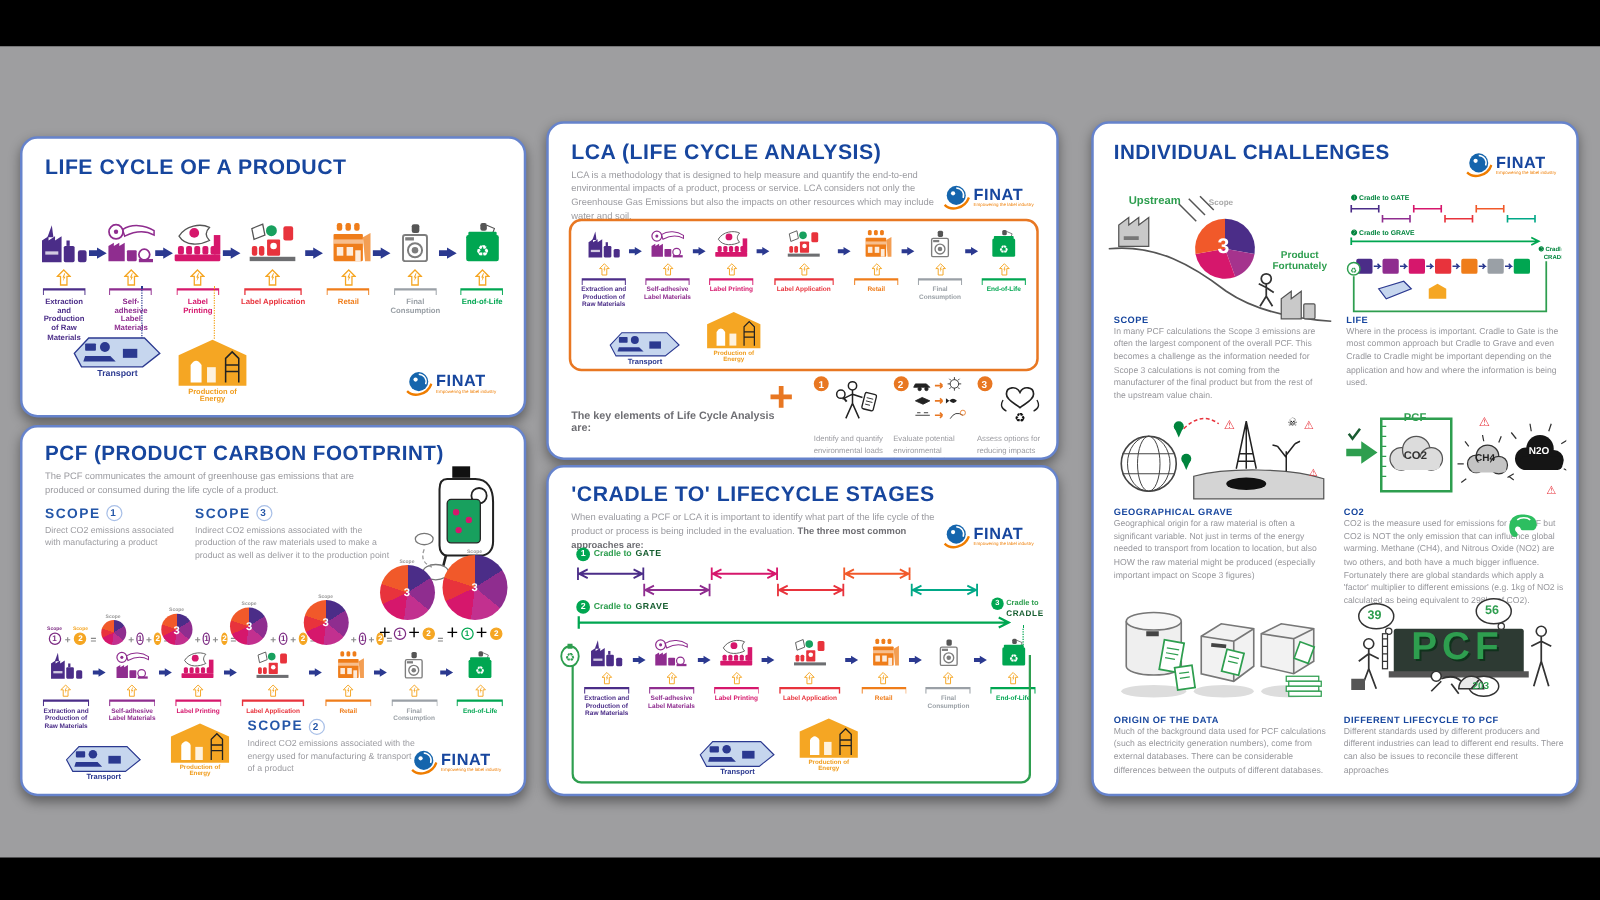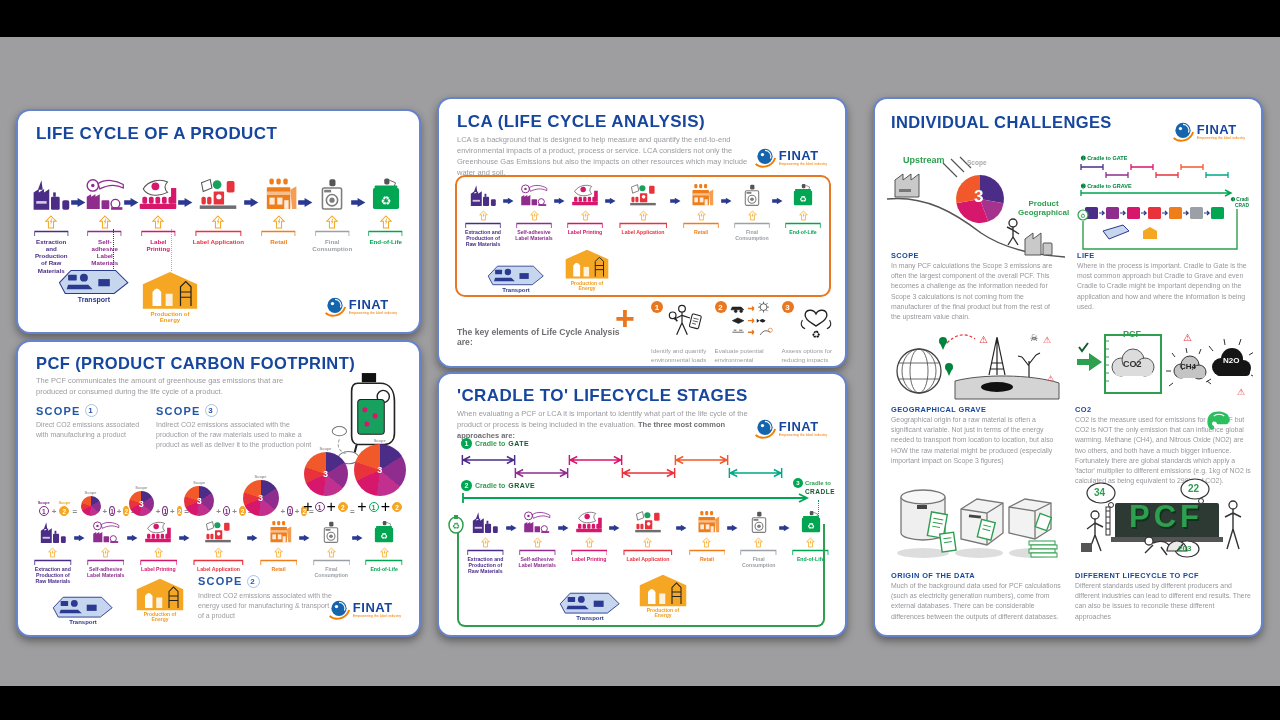--- a/index.html
+++ b/index.html
@@ -671,21 +671,21 @@
       </svg>
       <span class="f-tx">
         <span class="f-name">FINAT</span>
         <span class="f-tag">Empowering the label industry</span>
       </span>
     </span>
 </div>
 
 <div class="card" style="left:437px;top:97px;width:410px;height:271px">
   <div class="title" style="left:18px;top:13px;font-size:17px">LCA (LIFE CYCLE ANALYSIS)</div>
-  <div class="intro" style="left:18px;top:36px;width:300px">LCA is a background that is designed to help measure and quantify the end-to-end environmental impacts of a product, process or service. LCA considers not only the Greenhouse Gas Emissions but also the impacts on other resources which may include water and soil.</div>
+  <div class="intro" style="left:18px;top:36px;width:300px">LCA is a methodology that is designed to help measure and quantify the end-to-end environmental impacts of a product, process or service. LCA considers not only the Greenhouse Gas Emissions but also the impacts on other resources which may include water and soil.</div>
   <span class="finat" style="position:absolute;right:18px;top:48px">
       <svg viewBox="0 0 26 26">
         <circle cx="13" cy="11" r="9" fill="#1565ad"></circle>
         <path d="M13 4 a7 7 0 0 1 6.5 9.5" stroke="#fff" stroke-width="1.4" fill="none"></path>
         <circle cx="10" cy="9" r="2" fill="#fff"></circle>
         <path d="M2 20 C8 26 21 24 25 13" stroke="#ef7d00" stroke-width="2.2" fill="none"></path>
       </svg>
       <span class="f-tx">
         <span class="f-name">FINAT</span>
         <span class="f-tag">Empowering the label industry</span>
@@ -1287,21 +1287,21 @@
       <circle cx="128" cy="76" r="4" fill="none" stroke="#333" stroke-width="1.4"></circle>
       <path d="M128 80 V90 M128 83 L122 80 M128 83 L134 87 M128 90 L123 98 M128 90 L133 98" stroke="#333" stroke-width="1.4" fill="none"></path>
       <g fill="#c9c9c9" stroke="#555" stroke-width="1">
           <path d="M140 108 V92 l8 -6 v6 l8 -6 v22 Z"></path>
           <rect x="158" y="96" width="9" height="12" rx="1"></rect>
         </g>
     </svg>
     <div class="ov" style="left:18px;top:8px;color:#2e9e4f;font-size:9px">Upstream</div>
     <div class="ov" style="left:82px;top:12px;color:#aaa;font-size:6.5px">Scope</div>
     <div class="ov" style="left:89px;top:40px;color:#fff;font-size:17px">3</div>
-    <div class="ov" style="left:133px;top:52px;color:#2e9e4f;font-size:8px;line-height:1.15;text-align:center"><span>Product</span><br><span>Geographical</span></div>
+    <div class="ov" style="left:133px;top:52px;color:#2e9e4f;font-size:8px;line-height:1.15;text-align:center"><span>Product</span><br><span>Fortunately</span></div>
   </div>
 
   <div class="art" style="left:202px;top:52px;width:172px;height:112px">
       <svg viewBox="0 0 172 112">
         <text x="4" y="9" font-size="5.5" fill="#00843d" font-weight="bold">➊ Cradle to GATE</text>
         <path d="M4 13 v6 M4 16 h22 M26 13 v6" stroke="#4b2d88" stroke-width="1.3" fill="none"></path>
         <path d="M29 21 v6 M29 24 h22 M51 21 v6" stroke="#8f2d8f" stroke-width="1.3" fill="none"></path>
         <path d="M54 13 v6 M54 16 h22 M76 13 v6" stroke="#d6176c" stroke-width="1.3" fill="none"></path>
         <path d="M79 21 v6 M79 24 h22 M101 21 v6" stroke="#e8333c" stroke-width="1.3" fill="none"></path>
         <path d="M104 13 v6 M104 16 h22 M126 13 v6" stroke="#f1592a" stroke-width="1.3" fill="none"></path>
@@ -1459,19 +1459,19 @@
       <rect x="31" y="30" width="4" height="28" fill="#fff" stroke="#333"></rect>
         <path d="M31 34 h4 M31 40 h4 M31 46 h4 M31 52 h4" stroke="#333"></path>
       <circle cx="158" cy="28" r="4" fill="#fff" stroke="#333" stroke-width="1.3"></circle>
       <path d="M158 32 V52 M158 36 L150 40 M158 36 L166 40 M158 52 L152 72 M158 52 L164 72" stroke="#333" stroke-width="1.4" fill="none"></path>
       <circle cx="74" cy="64" r="4" fill="#fff" stroke="#333" stroke-width="1.3"></circle>
       <path d="M78 66 q10 -4 16 2 M78 68 L70 76 M86 70 L92 78" stroke="#333" stroke-width="1.4" fill="none"></path>
       <path d="M92 74 a10 10 0 0 1 20 0 Z" fill="#e9e9e9" stroke="#333" stroke-width="1.2"></path>
       <path d="M102 74 L108 67" stroke="#333" stroke-width="1.4"></path>
     </svg>
     <div class="ov" style="left:54px;top:22px;color:#2e9e4f;font-size:31px;letter-spacing:4px;text-shadow:1.5px 1.5px 0 #10321c">PCF</div>
-    <div class="ov" style="left:19px;top:10px;color:#2e9e4f;font-size:10px">34</div>
-    <div class="ov" style="left:113px;top:6px;color:#2e9e4f;font-size:10px">22</div>
+    <div class="ov" style="left:19px;top:10px;color:#2e9e4f;font-size:10px">39</div>
+    <div class="ov" style="left:113px;top:6px;color:#2e9e4f;font-size:10px">56</div>
     <div class="ov" style="left:103px;top:67px;color:#2e9e4f;font-size:8px">203</div>
   </div>
   <div class="ch-h" style="left:200px;top:472px">DIFFERENT LIFECYCLE TO PCF</div>
   <div class="ch-t" style="left:200px;top:482px;width:176px">Different standards used by different producers and different industries can lead to different end results. There can also be issues to reconcile these different approaches</div>
 </div>
 
 </body></html>

